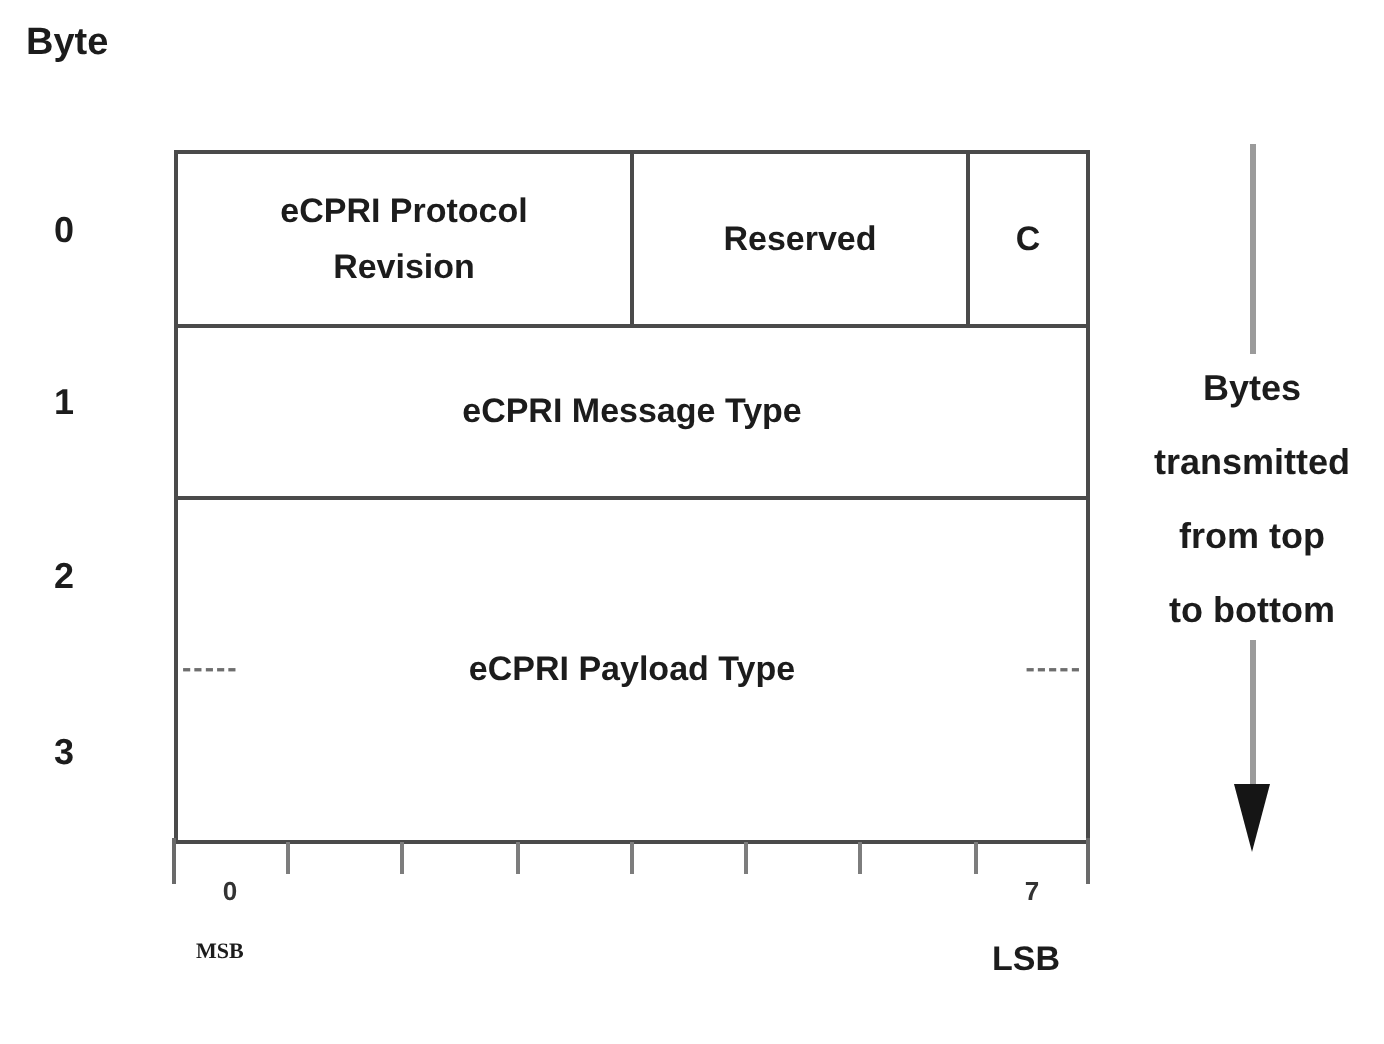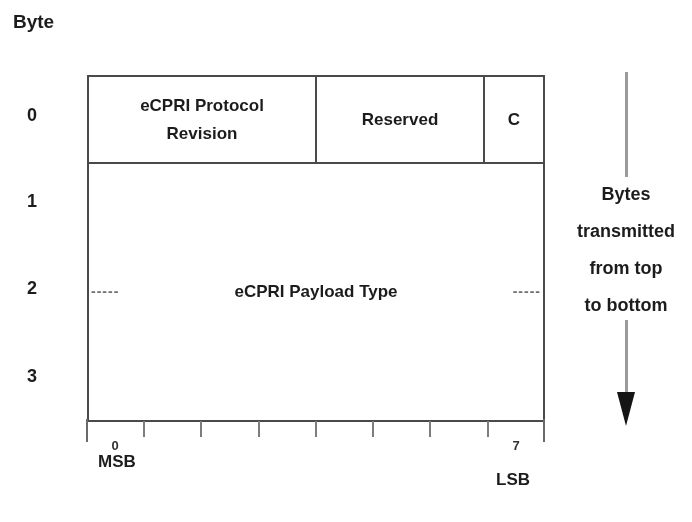--- a/index.html
+++ b/index.html
@@ -52,21 +52,21 @@
   }
   .dash-left { left: 2px; }
   .dash-right { right: 2px; }
 
   
   .tick { position: absolute; width: 2px; background: #7d7d7d; top: 421px; height: 16px; }
   .tick-end { top: 419px; height: 23px; background: #6a6a6a; }
   .bit-num { font-size: 13px; width: 14px; text-align: center; top: 438px; color: #333333; }
   .bit0 { left: 108px; }
   .bit7 { left: 509px; }
-  .msb { left: 98px; top: 452px; font-size: 17px; }
+  .msb { left: 98px; top: 470px; font-size: 11px; font-family: Liberation Serif, serif; }
   .lsb { left: 496px; top: 470px; font-size: 17px; }
 
   
   .arrow-line { position: absolute; left: 625px; width: 3px; background: #9b9b9b; }
   .arrow-top { top: 72px; height: 105px; }
   .arrow-bottom { top: 320px; height: 74px; }
   .arrow-head {
     position: absolute; left: 617px; top: 392px;
     width: 0; height: 0;
     border-left: 9px solid transparent;
@@ -91,20 +91,23 @@
   <div class="lbl byte-num bn2">2</div>
   <div class="lbl byte-num bn3">3</div>
 
   <div class="frame">
     <div class="row row0">
       <div class="cell cell-rev">eCPRI Protocol
 Revision</div>
       <div class="cell cell-res">Reserved</div>
       <div class="cell cell-c">C</div>
     </div>
+    <div class="row row1">
+      <div class="cell cell-full">eCPRI Message Type</div>
+    </div>
     <div class="row row2">
       <span class="dash dash-left">-----</span>
       <div class="cell cell-full">eCPRI Payload Type</div>
       <span class="dash dash-right">-----</span>
     </div>
   </div>
 
   <div class="tick tick-end" style="left:86px"></div>
   <div class="tick" style="left:143px"></div>
   <div class="tick" style="left:200px"></div>

